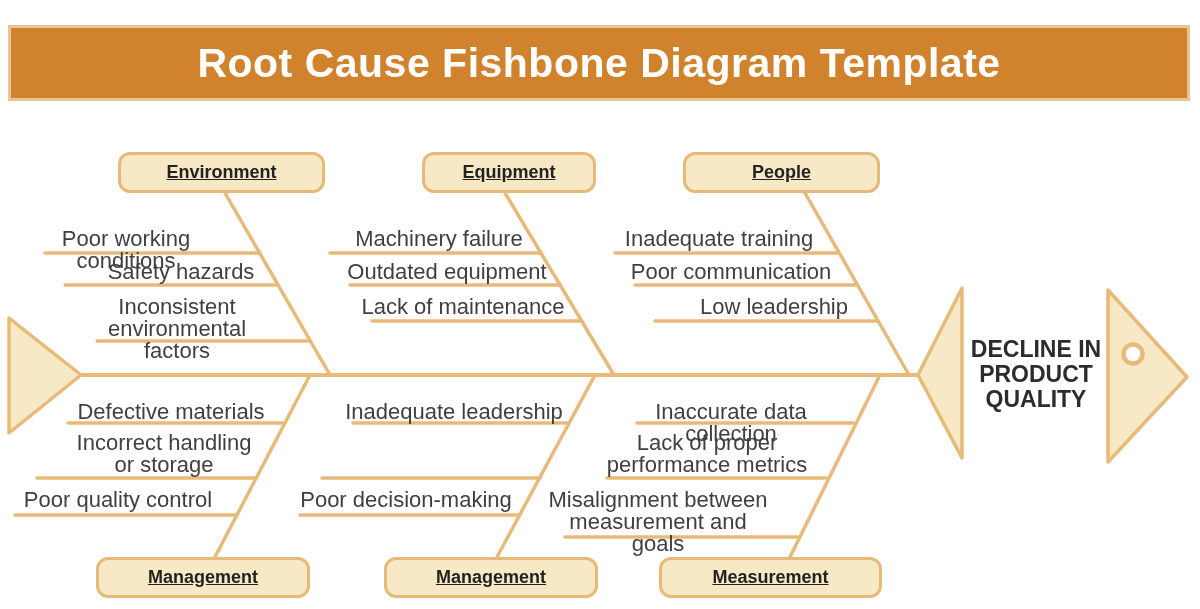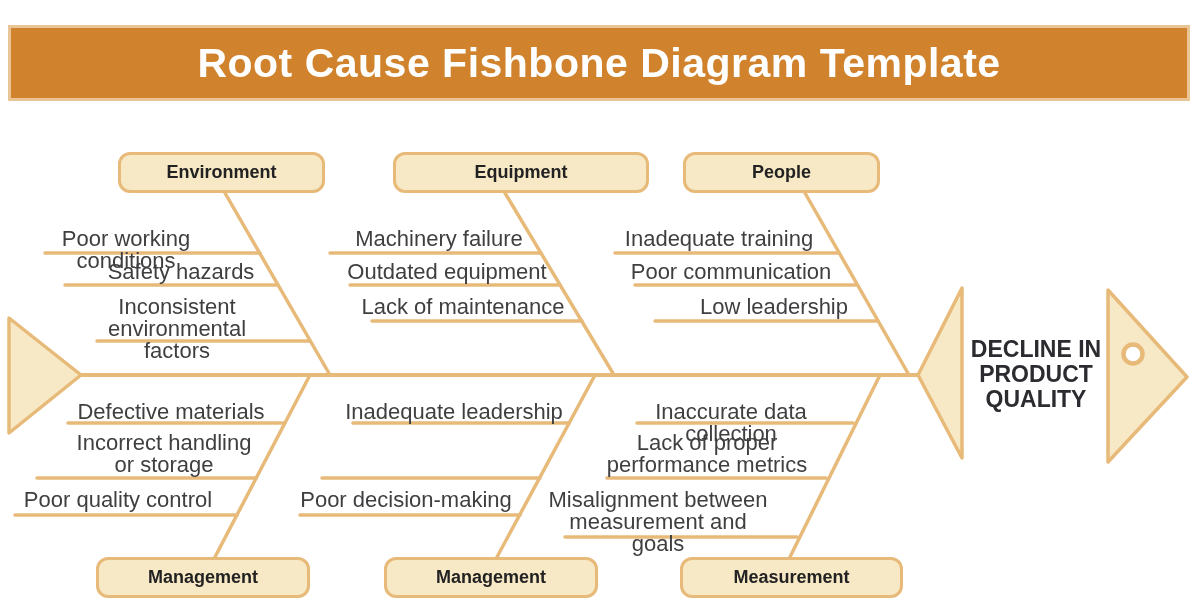--- a/index.html
+++ b/index.html
@@ -23,21 +23,21 @@
   svg.bones{position:absolute;left:0;top:0;width:1200px;height:609px;}
   .shape{fill:var(--shape_fill);stroke:var(--line);stroke-width:3.5;stroke-linejoin:round;}
   .spine{stroke:var(--line);stroke-width:4;stroke-linecap:round;}
   .bone{stroke:var(--line);stroke-width:3.5;stroke-linecap:round;}
   .uline{stroke:var(--line);stroke-width:3.5;stroke-linecap:round;}
   .eye{fill:#ffffff;stroke:var(--line);stroke-width:4.5;}
   .catbox{
     position:absolute;height:41px;box-sizing:border-box;
     background:var(--shape_fill);border:3px solid var(--line);border-radius:12px;
     display:flex;align-items:center;justify-content:center;
-    font-size:18px;font-weight:bold;color:var(--category_text);
+    font-size:18px;font-weight:bold;color:var(--category_text);text-decoration:underline;
   }
   .cause{
     position:absolute;width:230px;text-align:center;
     font-size:22px;line-height:22px;color:var(--cause_text);white-space:pre-line;
   }
   .effect{
     position:absolute;left:962px;top:337px;width:148px;text-align:center;
     font-size:23px;line-height:25px;font-weight:bold;color:var(--effect_text);white-space:pre-line;
   }
 </style>
@@ -89,34 +89,34 @@
     <line class="uline" x1="300" y1="515" x2="520" y2="515"></line>
 
     <line class="uline" x1="637" y1="423" x2="853" y2="423"></line>
     <line class="uline" x1="607" y1="478" x2="826" y2="478"></line>
     <line class="uline" x1="565" y1="537" x2="797" y2="537"></line>
   </svg>
 
   <div class="catbox" style="left:118px;top:152px;width:207px">
     <span>Environment</span>
   </div>
-  <div class="catbox" style="left:393px;top:152px;width:256px">
+  <div class="catbox" style="left:422px;top:152px;width:174px">
     <span>Equipment</span>
   </div>
   <div class="catbox" style="left:683px;top:152px;width:197px">
     <span>People</span>
   </div>
 
   <div class="catbox" style="left:96px;top:557px;width:214px">
     <span>Management</span>
   </div>
   <div class="catbox" style="left:384px;top:557px;width:214px">
     <span>Management</span>
   </div>
-  <div class="catbox" style="left:680px;top:557px;width:223px">
+  <div class="catbox" style="left:659px;top:557px;width:223px">
     <span>Measurement</span>
   </div>
 
   <div class="cause" style="left:11px;top:228px">Poor working conditions</div>
   <div class="cause" style="left:66px;top:261px">Safety hazards</div>
   <div class="cause" style="left:62px;top:296px">Inconsistent environmental
 factors</div>
 
   <div class="cause" style="left:324px;top:228px">Machinery failure</div>
   <div class="cause" style="left:332px;top:261px">Outdated equipment</div>

